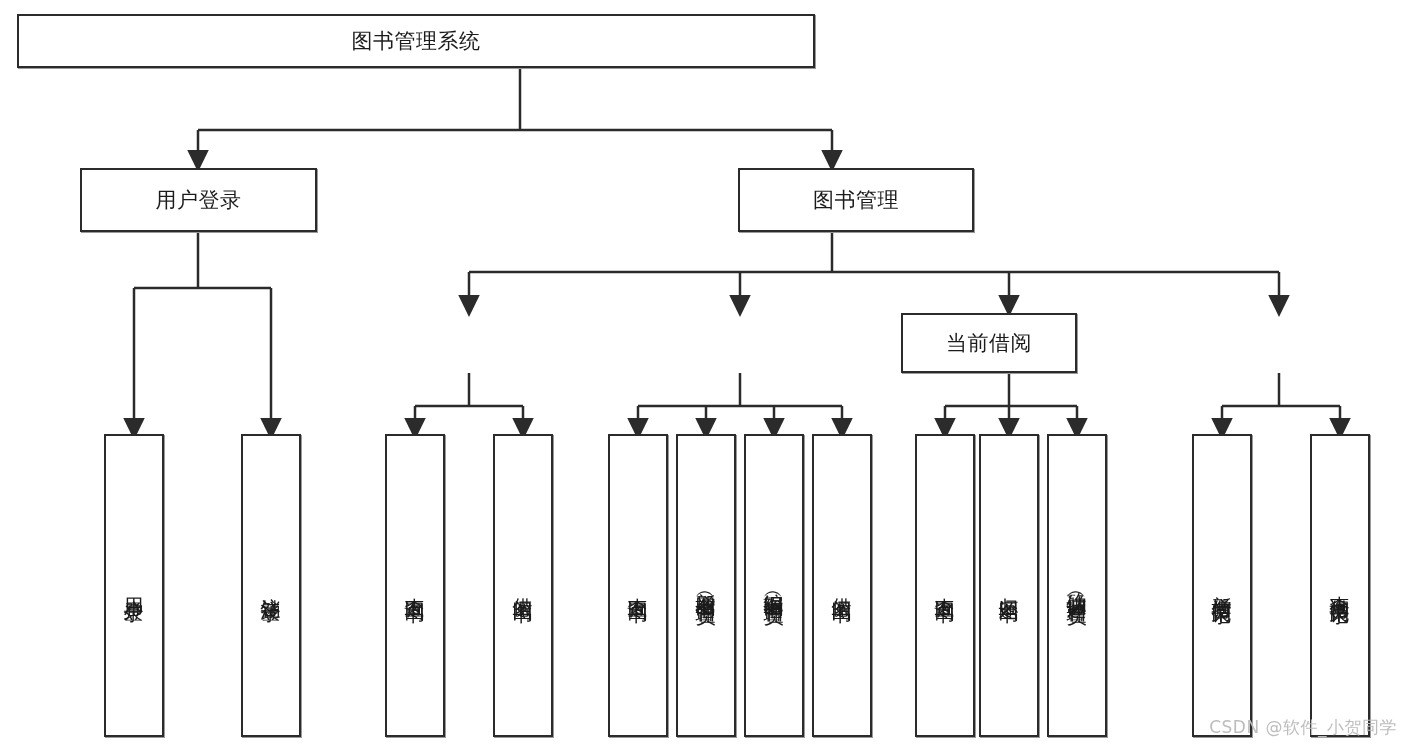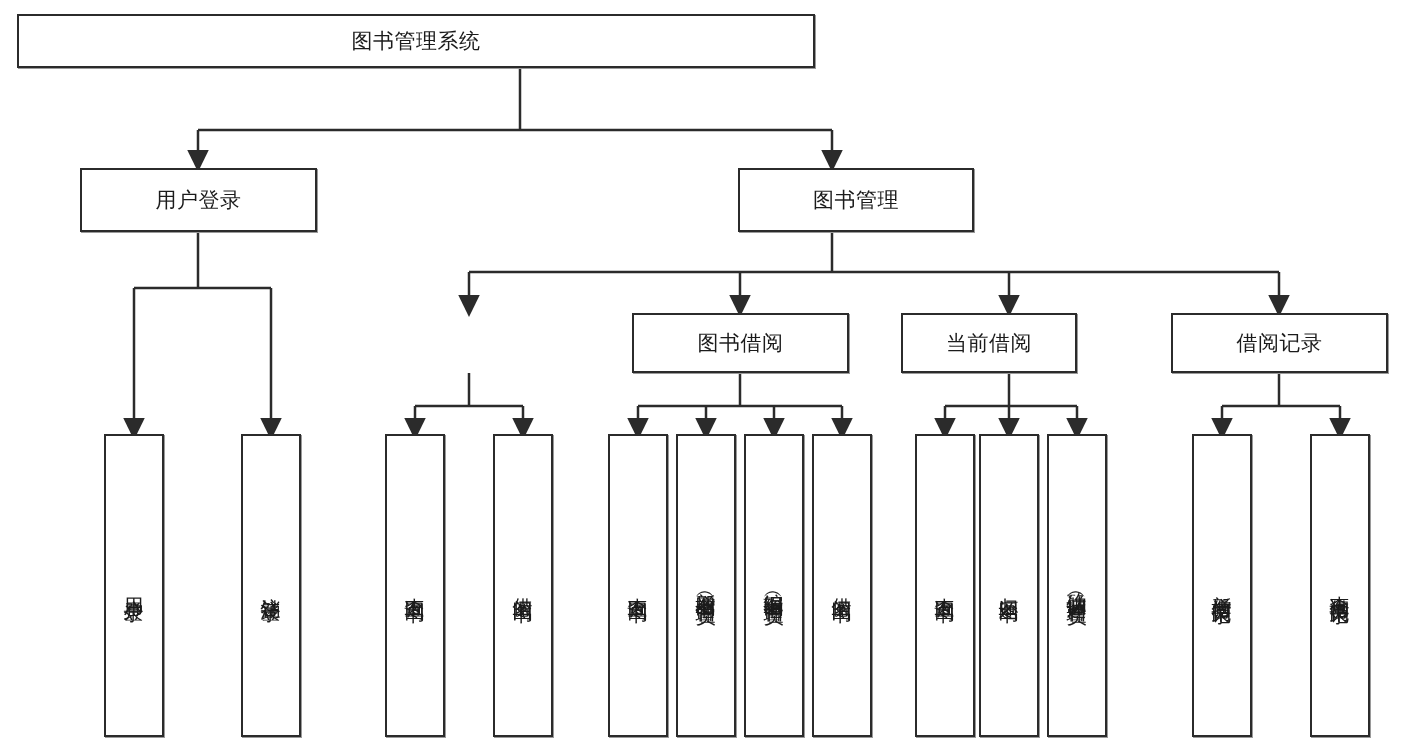--- a/index.html
+++ b/index.html
@@ -108,28 +108,22 @@
     <span class="node-label">图书管理系统</span>
   </div>
 
   <div class="node-box" style="left:80px;top:168px;width:237px;height:64px;">
     <span class="node-label">用户登录</span>
   </div>
   <div class="node-box" style="left:711px;top:168px;width:236px;height:64px;margin-left:27px;">
     <span class="node-label">图书管理</span>
   </div>
 
-  <div class="node-box" style="left:632px;top:313px;width:217px;height:60px;">
-    <span class="node-label">图书借阅</span>
-  </div>
   <div class="node-box" style="left:901px;top:313px;width:176px;height:60px;">
     <span class="node-label">当前借阅</span>
-  </div>
-  <div class="node-box" style="left:1171px;top:313px;width:217px;height:60px;">
-    <span class="node-label">借阅记录</span>
   </div>
 
   <div class="node-box vertical" style="left:104px;top:434px;width:60px;height:303px;">
     <span class="node-label">用户登录</span>
   </div>
   <div class="node-box vertical" style="left:241px;top:434px;width:60px;height:303px;">
     <span class="node-label">注销登录</span>
   </div>
 
   <div class="node-box vertical" style="left:385px;top:434px;width:60px;height:303px;">
@@ -162,14 +156,15 @@
     <span class="node-label">确认归还（管理员）</span>
   </div>
 
   <div class="node-box vertical" style="left:1192px;top:434px;width:60px;height:303px;">
     <span class="node-label">新增借阅记录</span>
   </div>
   <div class="node-box vertical" style="left:1310px;top:434px;width:60px;height:303px;">
     <span class="node-label">查询借阅记录</span>
   </div>
 
+  <div class="watermark">CSDN @软件_小贺同学</div>
 
 </div>
 
 </body></html>

